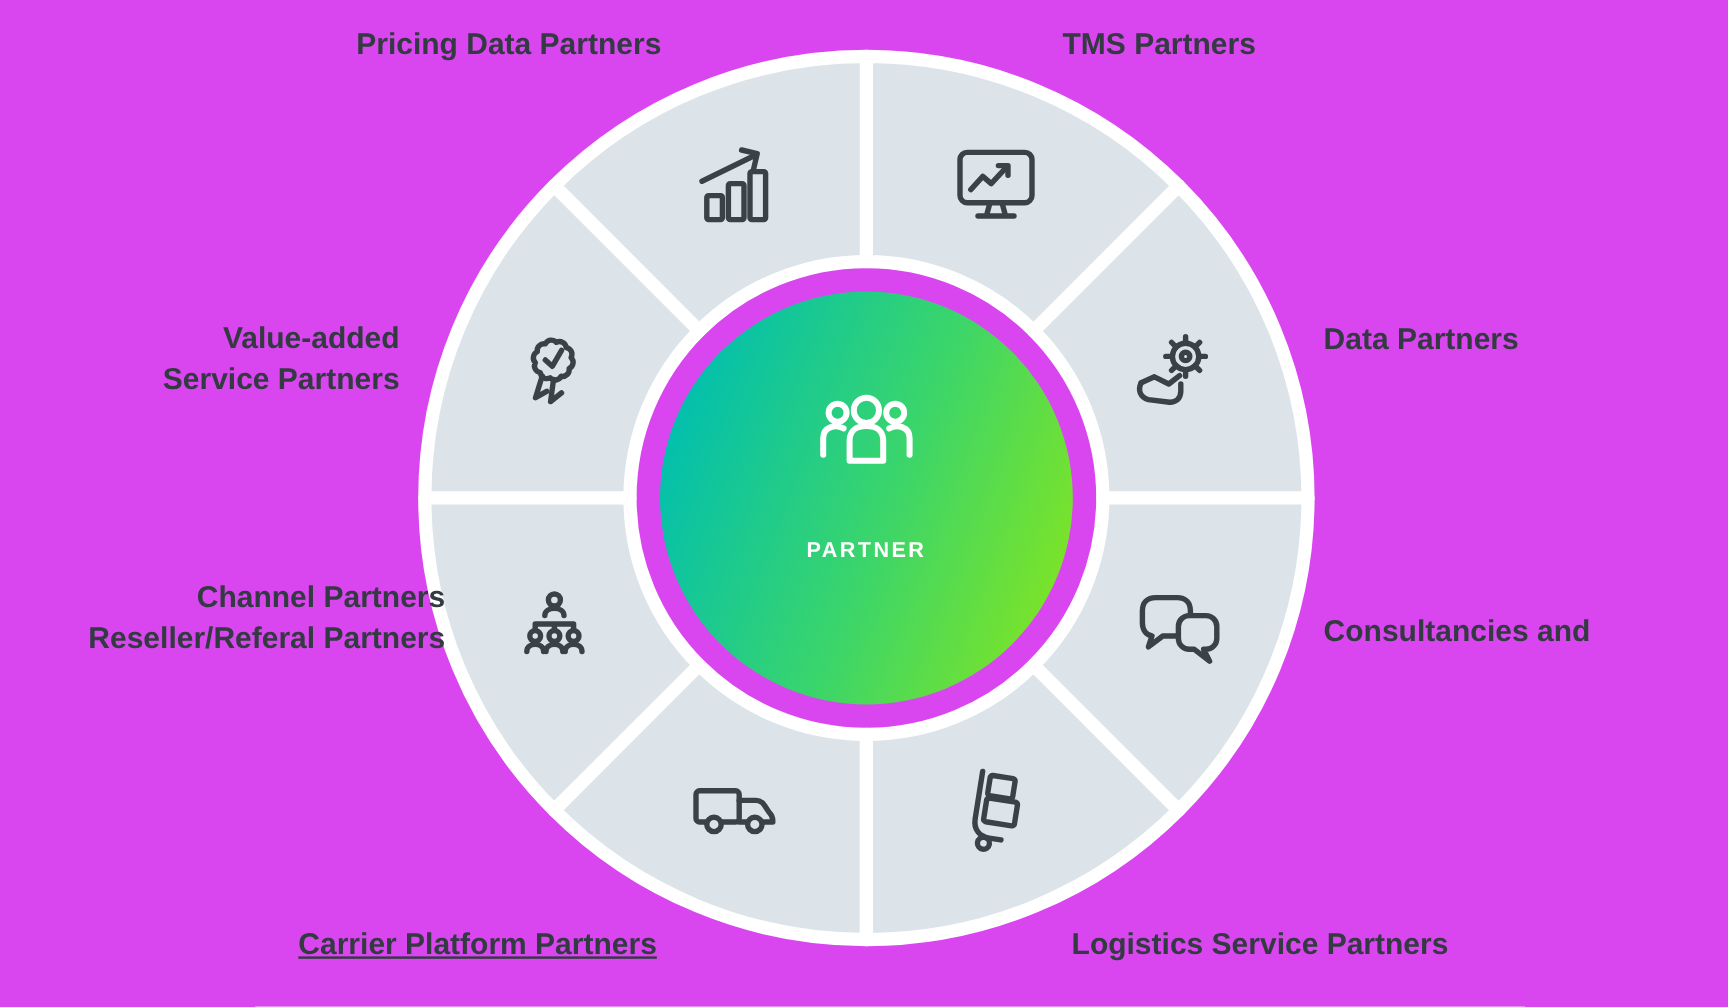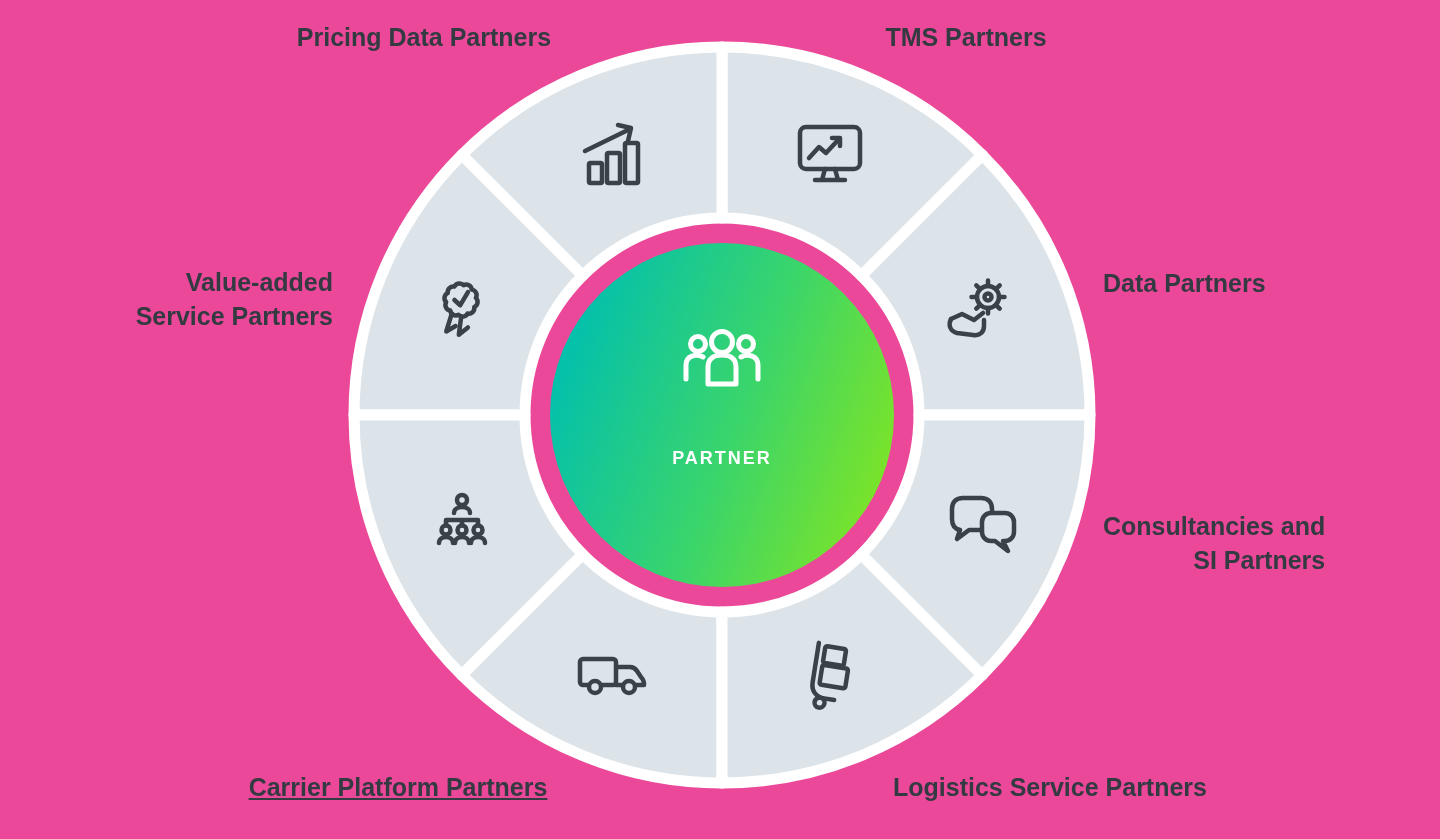--- a/index.html
+++ b/index.html
@@ -1,17 +1,17 @@
 <!DOCTYPE html>
 <html><head>
 <meta charset="utf-8">
 <style>
   html,body{margin:0;padding:0;background:#ffffff;}
   #stage{
-    position:relative;width:1440px;height:839px;background:#ec4899;overflow:hidden;
+    position:relative;width:1440px;height:839px;background:#d946ef;overflow:hidden;
     font-family:"Liberation Sans", sans-serif;
   }
   .lbl{position:absolute;font-weight:bold;font-size:25px;line-height:34px;color:#333A41;}
   .lbl span{display:block;}
   .t-center{text-align:center;}
   .t-right{text-align:right;}
   .t-left{text-align:left;}
   #lbl-pricing{left:124px;top:20px;width:600px;}
   #lbl-tms{left:666px;top:20px;width:600px;}
   #lbl-tech{left:1103px;top:266px;}
@@ -128,27 +128,30 @@
     <span>Pricing Data Partners</span>
   </div>
   <div class="lbl t-center" id="lbl-tms">
     <span>TMS Partners</span>
   </div>
   <div class="lbl t-left" id="lbl-tech">
     <span>Data Partners</span>
   </div>
   <div class="lbl t-left" id="lbl-consult">
     <span>Consultancies and</span>
-    <span>SI Partners</span>
   </div>
   <div class="lbl t-center" id="lbl-logistics">
     <span>Logistics Service Partners</span>
   </div>
   <div class="lbl t-center" id="lbl-carrier">
     <span>Carrier Platform Partners</span>
+  </div>
+  <div class="lbl t-right" id="lbl-channel">
+    <span>Channel Partners</span>
+    <span>Reseller/Referal  Partners</span>
   </div>
   <div class="lbl t-right" id="lbl-value">
     <span>Value-added</span>
     <span>Service Partners</span>
   </div>
 
   
   <div id="center-text">
     <span style="display:block">PARTNER</span>
   </div>

